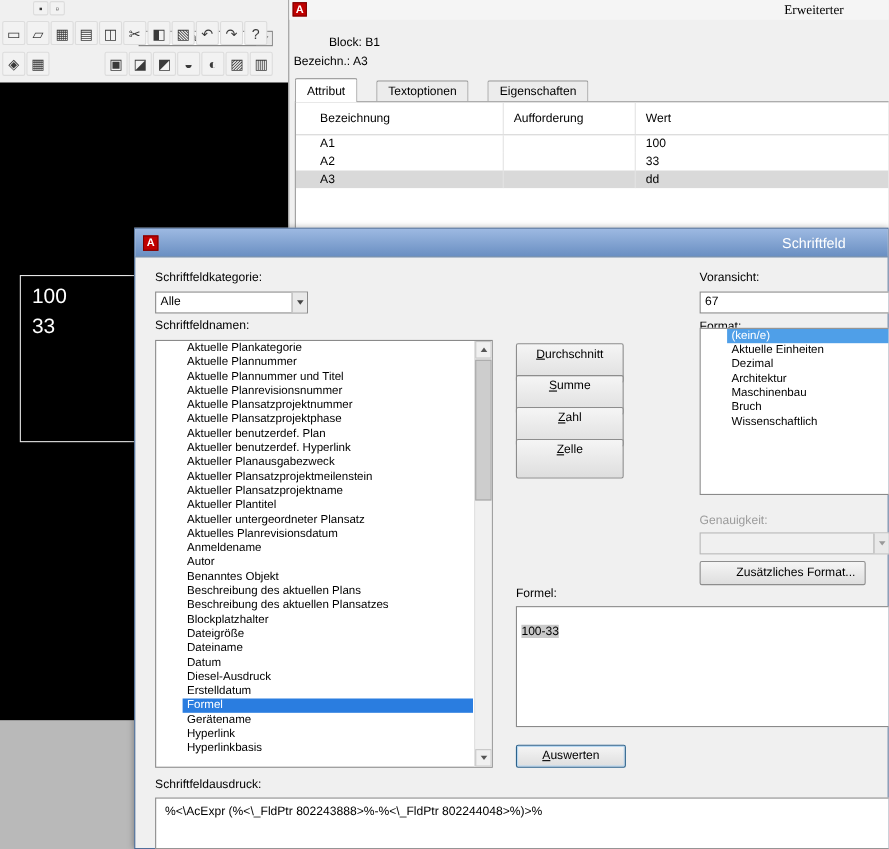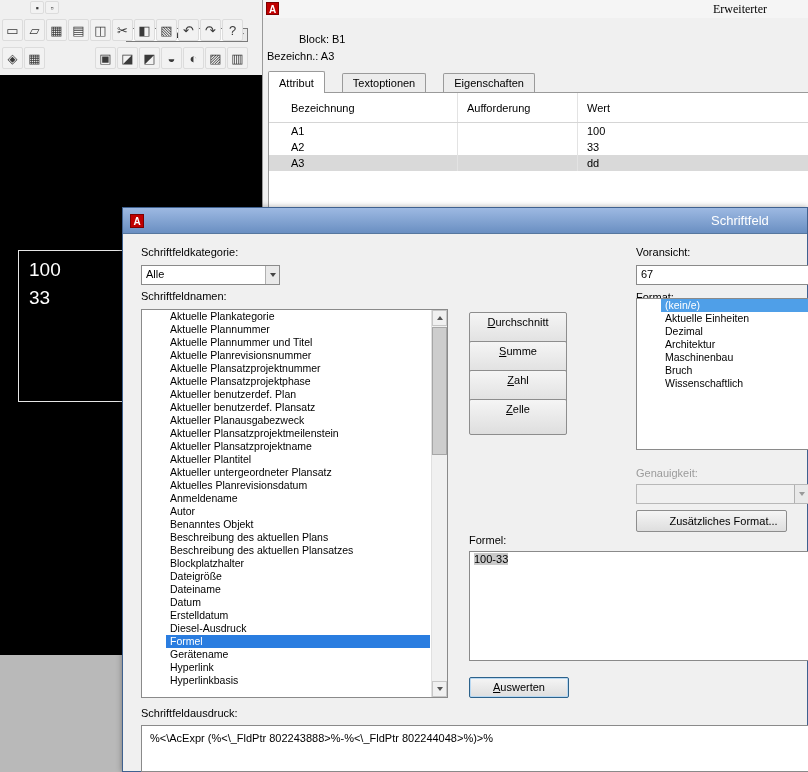--- a/index.html
+++ b/index.html
@@ -102,21 +102,21 @@
   .btn-durchschnitt { left:346px; top:104px; }
   .btn-summe { left:346px; top:133px; }
   .btn-zahl { left:346px; top:162px; }
   .btn-zelle { left:346px; top:191px; }
   .btn-zformat { left:513px; top:302px; width:151px; height:22px; line-height:20px;padding-left:24px; }
   .btn-zformat::first-letter { text-decoration:none; }
   .btn-auswerten { left:346px; top:469px; width:100px; height:21px; line-height:19px;
     border:1px solid #2c628b; box-shadow:inset 0 0 0 1px #b8d8f2; }
 
   .formula-box { position:absolute; left:346px; top:343px; width:340px; height:110px;
-    background:#fff; border:1px solid #8a8a8a; font-size:11px; padding:1px 4px; }
+    background:#fff; border:1px solid #8a8a8a; font-size:11px; padding:16px 4px; }
   .formula-box .selection { background:#c9c9c9; }
   .expr-box { position:absolute; left:18px; top:517px; width:668px; height:47px;
     background:#fff; border:1px solid #8a8a8a; font-size:11px; padding:6px 8px; white-space:nowrap; overflow:hidden; }
 </style>
 </head>
 <body>
 
 <div class="screen" style="--sel: #2a7de0; --sel-light: #4f9fe8; --tb-top: #9db9e2; --tb-bottom: #6a8fc2; --acred: #c00000;">
 
   <div class="toolbars">
@@ -217,38 +217,38 @@
     <div class="lbl" style="left:18px; top:82px;">Schriftfeldnamen:</div>
     <div class="listbox names-list">
       <div>
           <div class="li">Aktuelle Plankategorie</div>
           <div class="li">Aktuelle Plannummer</div>
           <div class="li">Aktuelle Plannummer und Titel</div>
           <div class="li">Aktuelle Planrevisionsnummer</div>
           <div class="li">Aktuelle Plansatzprojektnummer</div>
           <div class="li">Aktuelle Plansatzprojektphase</div>
           <div class="li">Aktueller benutzerdef. Plan</div>
-          <div class="li">Aktueller benutzerdef. Plansatz</div>
+          <div class="li">Aktueller benutzerdef. Hyperlink</div>
           <div class="li">Aktueller Planausgabezweck</div>
           <div class="li">Aktueller Plansatzprojektmeilenstein</div>
           <div class="li">Aktueller Plansatzprojektname</div>
           <div class="li">Aktueller Plantitel</div>
           <div class="li">Aktueller untergeordneter Plansatz</div>
           <div class="li">Aktuelles Planrevisionsdatum</div>
           <div class="li">Anmeldename</div>
           <div class="li">Autor</div>
           <div class="li">Benanntes Objekt</div>
           <div class="li">Beschreibung des aktuellen Plans</div>
           <div class="li">Beschreibung des aktuellen Plansatzes</div>
           <div class="li">Blockplatzhalter</div>
           <div class="li">Dateigröße</div>
           <div class="li">Dateiname</div>
           <div class="li">Datum</div>
+          <div class="li">Diesel-Ausdruck</div>
           <div class="li">Erstelldatum</div>
-          <div class="li">Diesel-Ausdruck</div>
           <div class="li sel">Formel</div>
           <div class="li">Gerätename</div>
           <div class="li">Hyperlink</div>
           <div class="li">Hyperlinkbasis</div>
         </div>
       <div class="vscroll">
         <div class="scroll-arr up"></div>
         <div class="scroll-thumb"></div>
         <div class="scroll-arr down"></div>
       </div>

